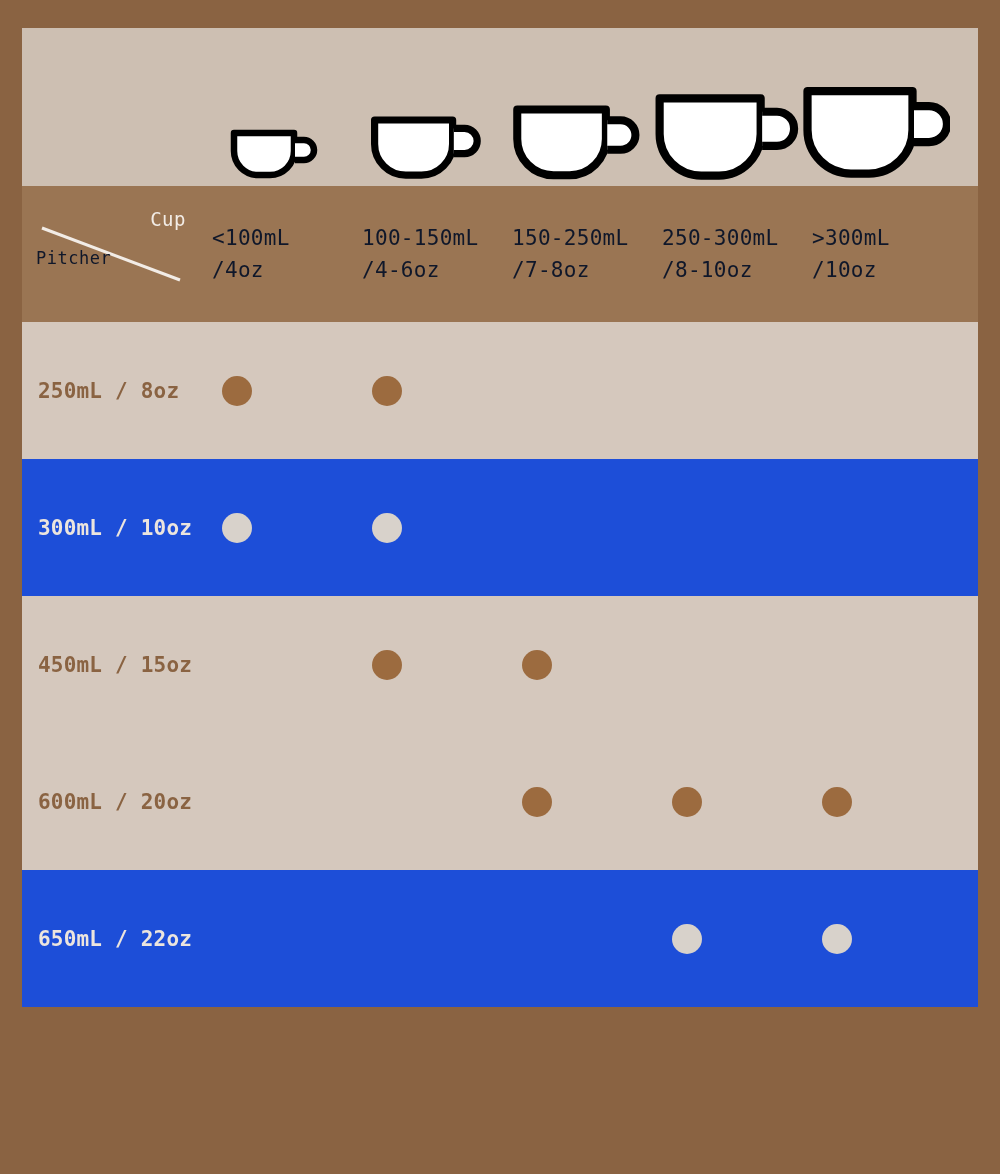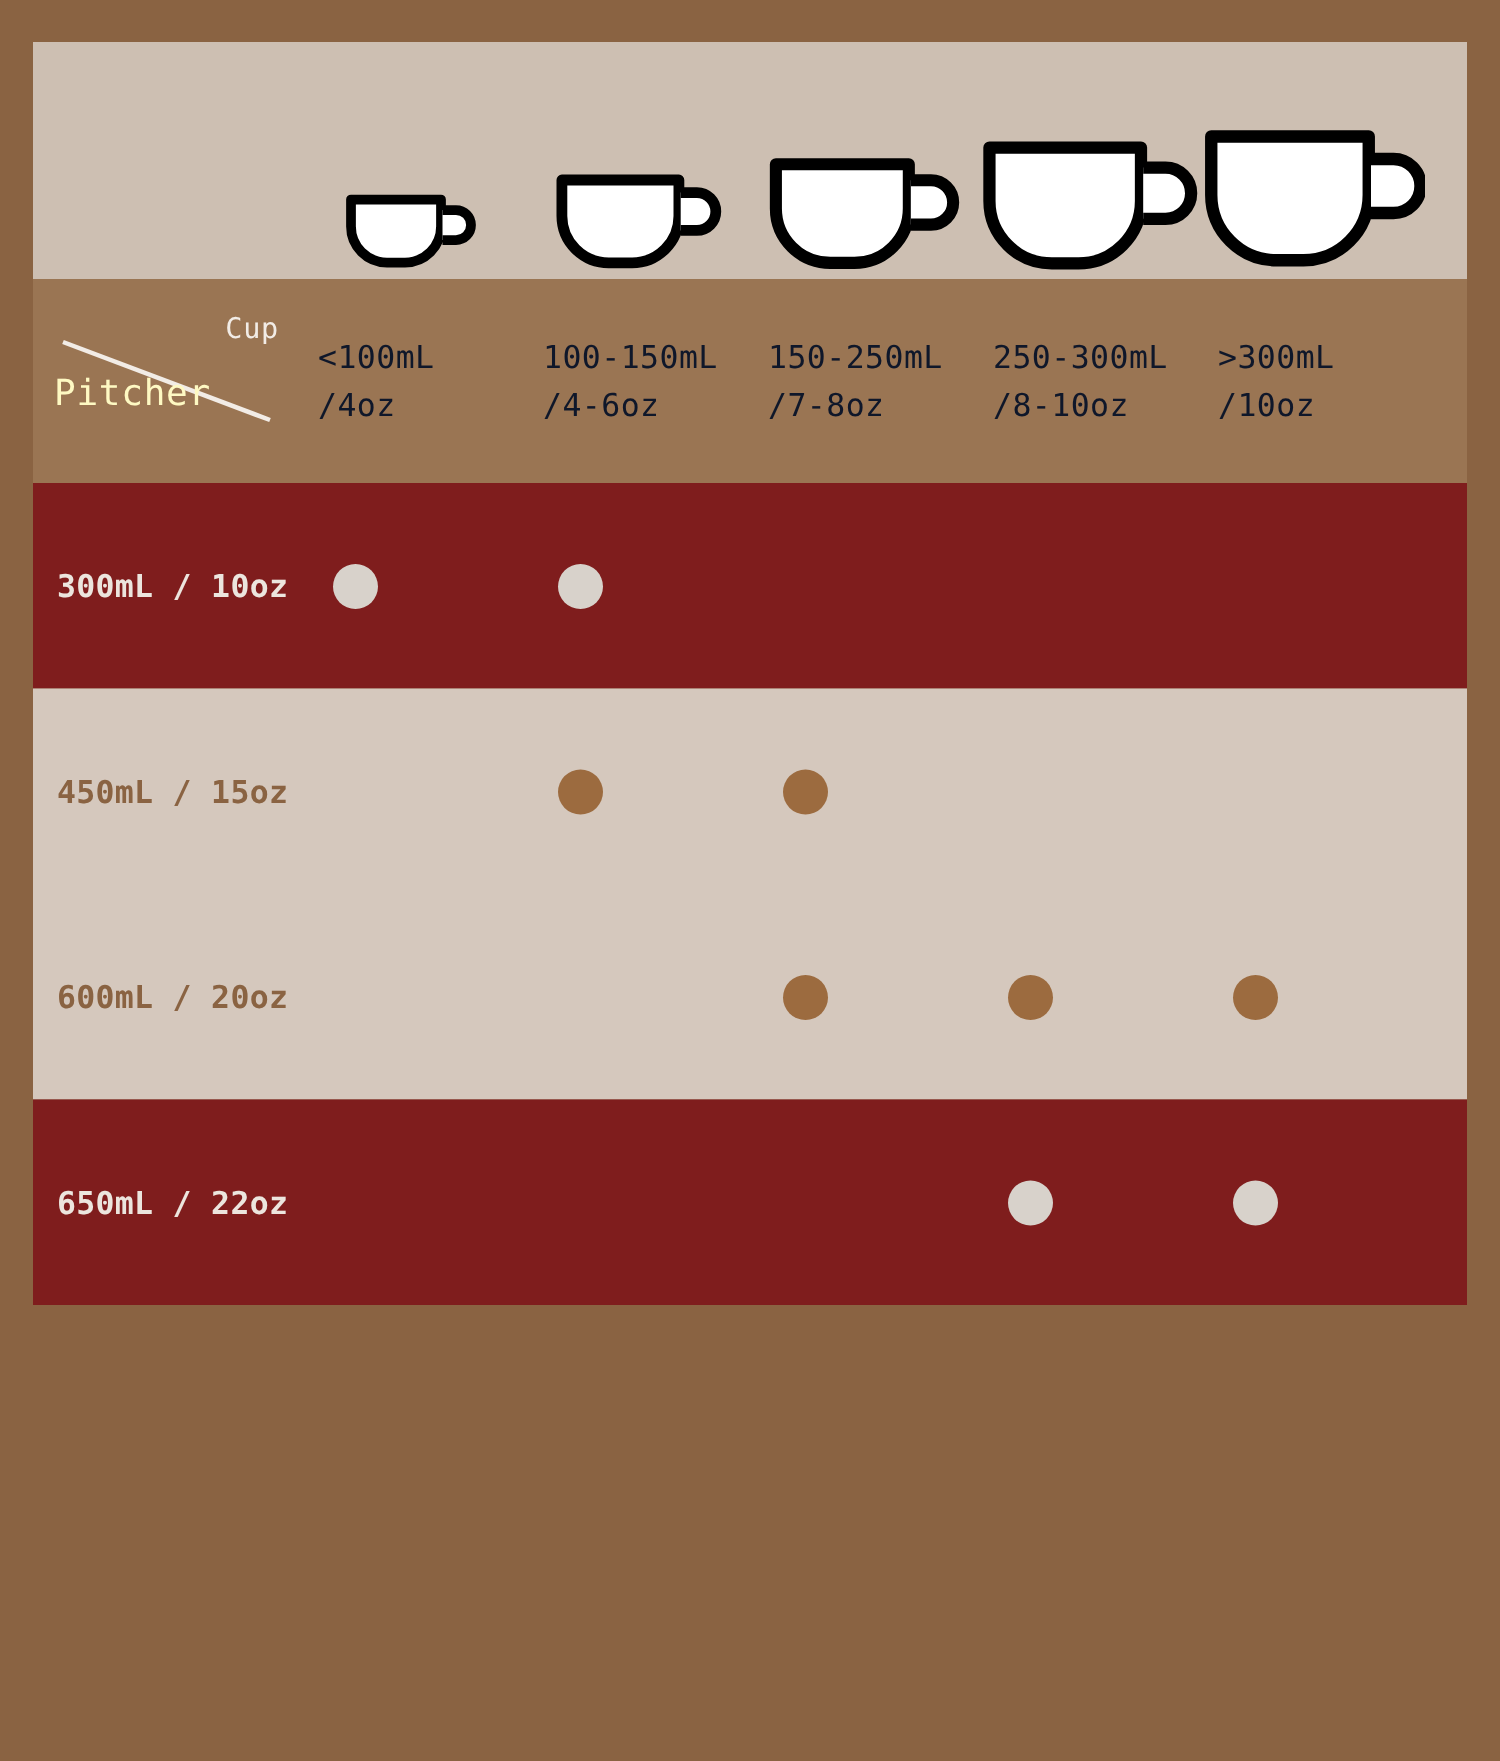--- a/index.html
+++ b/index.html
@@ -69,22 +69,22 @@
     right: 14px;
     top: 22px;
     color: #f2ece6;
     font-size: 19px;
     letter-spacing: 0.5px;
   }
   .corner-cell .lbl-pitcher {
     position: absolute;
     left: 14px;
     top: 62px;
-    color: #fef9c3;
-    font-size: 24px;
+    color: #0f172a;
+    font-size: 17px;
     letter-spacing: 0.5px;
   }
   .col-head {
     width: 150px;
     flex: 0 0 150px;
     color: #0f172a;
     font-size: 21px;
     line-height: 32px;
     letter-spacing: 0.3px;
     text-align: left;
@@ -94,21 +94,21 @@
 
   
   .row {
     position: relative;
     height: 137px;
     display: flex;
     align-items: center;
     box-sizing: border-box;
   }
   .row.light { background: #d5c8bd; }
-  .row.dark  { background: #7f1d1d; }
+  .row.dark  { background: #1d4ed8; }
   .row-label {
     width: 178px;
     flex: 0 0 178px;
     font-size: 21px;
     font-weight: bold;
     letter-spacing: 0.2px;
     padding-left: 16px;
     box-sizing: border-box;
   }
   .row.light .row-label { color: #8a6342; }
@@ -201,20 +201,38 @@
     <div class="col-head">
       <div>250-300mL</div>
       <div>/8-10oz</div>
     </div>
     <div class="col-head">
       <div>&gt;300mL</div>
       <div>/10oz</div>
     </div>
   </div>
 
+  <div class="row light">
+    <div class="row-label">250mL / 8oz</div>
+    <div class="cell">
+        <span class="dot on-light"></span>
+      </div>
+    <div class="cell">
+        <span class="dot on-light"></span>
+      </div>
+    <div class="cell">
+        <span class="dot empty"></span>
+      </div>
+    <div class="cell">
+        <span class="dot empty"></span>
+      </div>
+    <div class="cell">
+        <span class="dot empty"></span>
+      </div>
+  </div>
 
   <div class="row dark">
     <div class="row-label">300mL / 10oz</div>
     <div class="cell">
         <span class="dot on-dark"></span>
       </div>
     <div class="cell">
         <span class="dot on-dark"></span>
       </div>
     <div class="cell">

